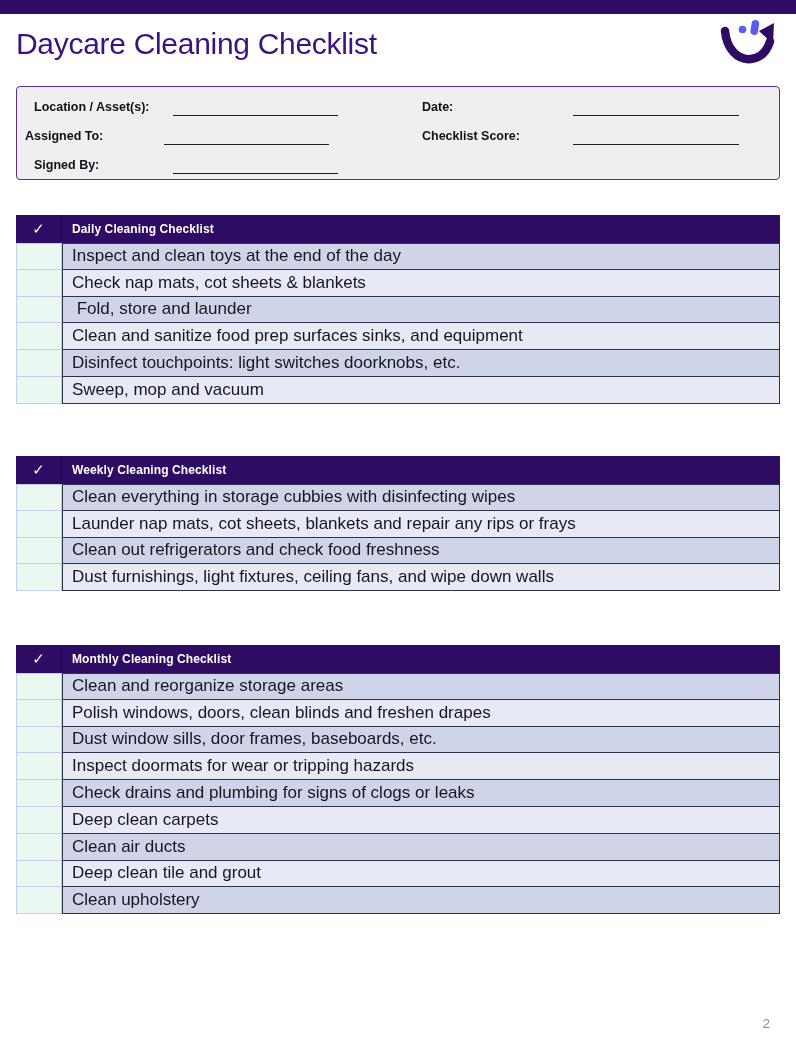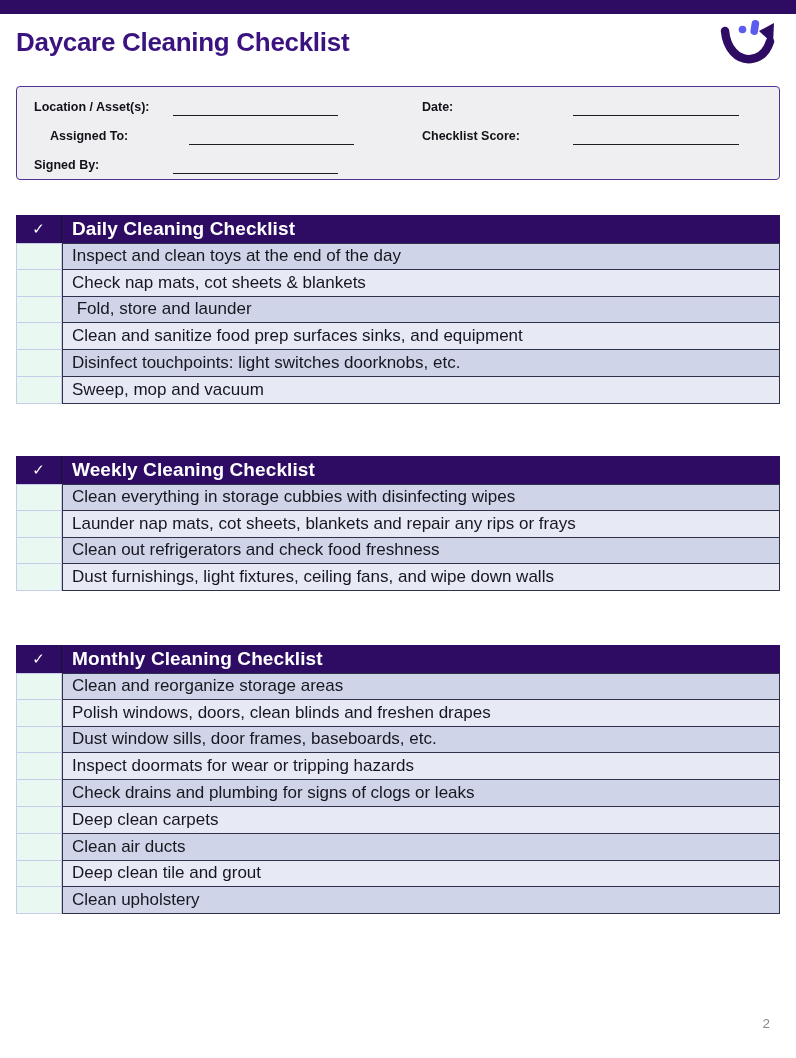--- a/index.html
+++ b/index.html
@@ -17,21 +17,21 @@
     --page-number-gray:#8a8a8a;
   }
   *{margin:0;padding:0;box-sizing:border-box;}
   html,body{background:#ffffff;}
   .page{
     position:relative;width:796px;height:1058px;background:#ffffff;overflow:hidden;
     font-family:"Liberation Sans", sans-serif;
   }
   .topbar{position:absolute;left:0;top:0;width:796px;height:14px;background:var(--purple-dark);}
   .page-title{
-    position:absolute;left:16px;top:27px;font-size:26px;font-weight:bold;
+    position:absolute;left:16px;top:27px;font-size:30px;font-weight:normal;
     color:var(--title-purple);letter-spacing:-0.3px;
   }
   .logo{position:absolute;right:18px;top:19px;width:60px;height:50px;}
 
   
   .form-box{
     position:absolute;left:16px;top:86px;width:764px;height:94px;
     background:var(--form-bg);border:1.5px solid var(--form-border);border-radius:4px;
   }
   .form-row{position:absolute;display:flex;align-items:flex-end;height:21px;}
@@ -42,21 +42,21 @@
   .fr-right .flabel{width:151px;}
   .fr-right .fline{width:166px;}
 
   
   .ctable{position:absolute;left:16px;width:764px;}
   .thead{display:flex;height:28px;background:var(--purple-dark);color:#ffffff;}
   .th-check{
     width:46px;display:flex;align-items:center;justify-content:center;
     border-right:1.5px solid #14142a;font-size:15px;
   }
-  .th-title{flex:1;display:flex;align-items:center;padding-left:10px;font-size:19px;font-weight:bold;letter-spacing:0.1px;}
+  .th-title{flex:1;display:flex;align-items:center;padding-left:10px;font-size:12px;font-weight:bold;letter-spacing:0.1px;}
   .trow{display:flex;height:26.8px;}
   .check-cell{
     width:46px;background:var(--check-bg);
     border-left:1px solid var(--check-border);
     border-right:1px solid var(--check-border);
     border-bottom:1px solid var(--check-border);
   }
   .trow:first-child .check-cell{border-top:1px solid var(--check-border);}
   .task-cell{
     flex:1;display:flex;align-items:center;padding-left:9px;
@@ -89,21 +89,21 @@
     <polygon points="56,4 41,12 55,25" style="fill:var(--purple-dark)"></polygon>
     <circle cx="24.5" cy="10.5" r="3.8" style="fill:var(--logo-blue)"></circle>
     <rect x="33" y="1" width="7.6" height="15" rx="3.8" transform="rotate(9 36.8 8.5)" style="fill:var(--logo-blue)"></rect>
   </svg>
 
   <section class="form-box">
     <div class="form-row fr-left" style="left:17px;top:8px;">
       <span class="flabel">Location / Asset(s):</span>
       <span class="fline"></span>
     </div>
-    <div class="form-row fr-left" style="left:33px;top:37px;">
+    <div class="form-row fr-left" style="left:8px;top:37px;">
       <span class="flabel">Assigned To:</span>
       <span class="fline"></span>
     </div>
     <div class="form-row fr-left" style="left:17px;top:66px;">
       <span class="flabel">Signed By:</span>
       <span class="fline"></span>
     </div>
     <div class="form-row fr-right" style="left:405px;top:8px;">
       <span class="flabel">Date:</span>
       <span class="fline"></span>

